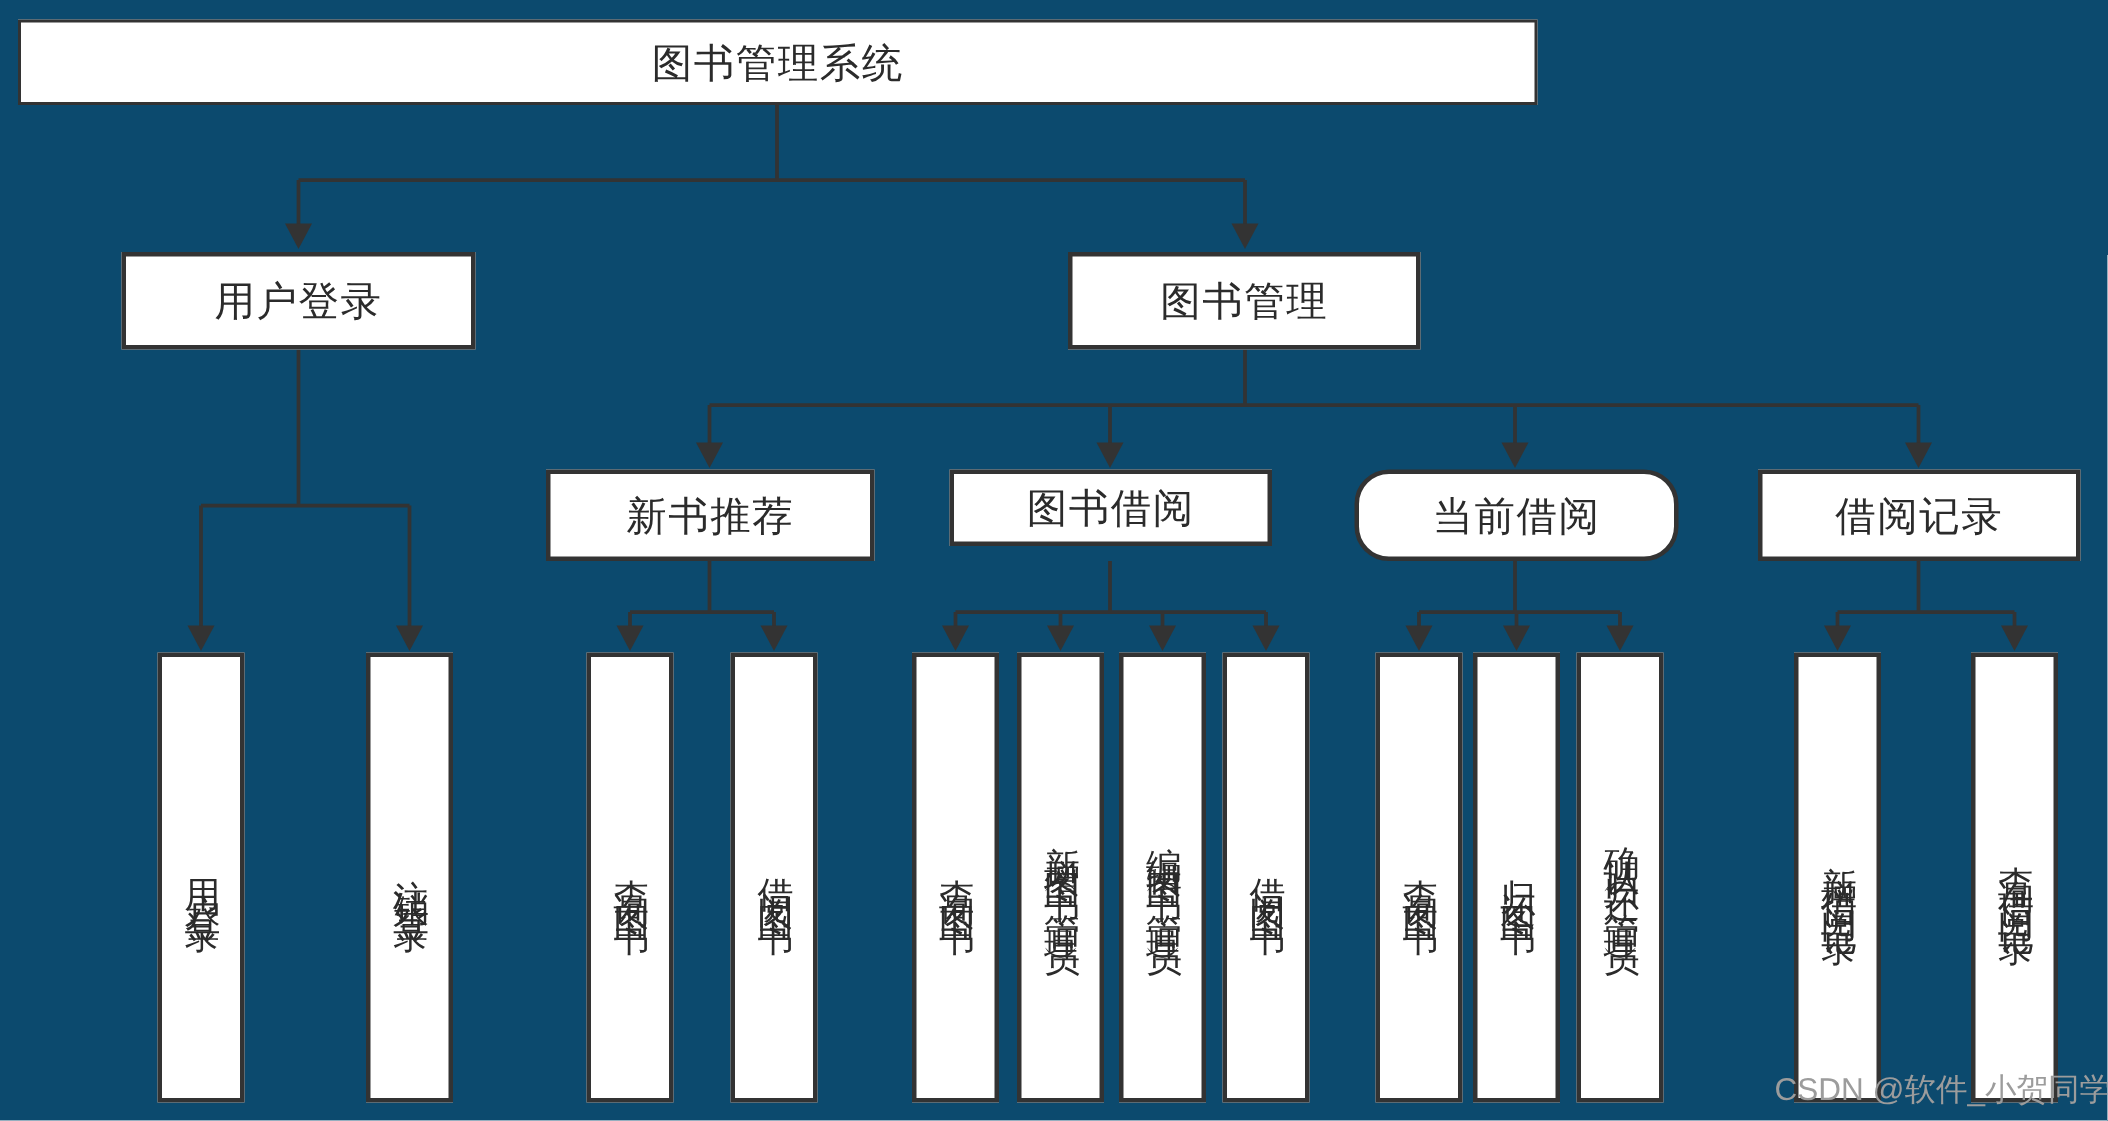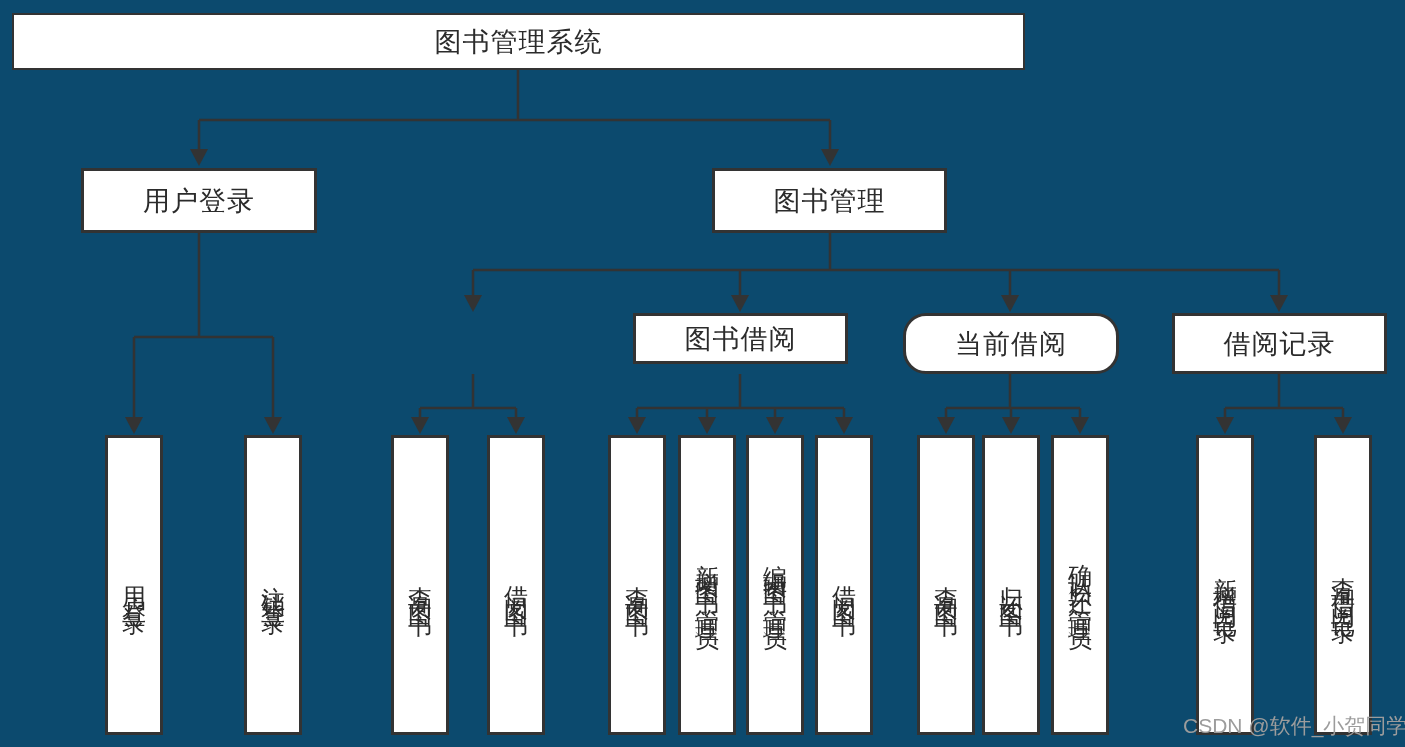--- a/index.html
+++ b/index.html
@@ -118,20 +118,23 @@
     <span>图书管理系统</span>
   </div>
 
   <div class="box hbox" style="left:81px;top:168px;width:236px;height:65px;">
     <span>用户登录</span>
   </div>
   <div class="box hbox" style="left:712px;top:168px;width:235px;height:65px;">
     <span>图书管理</span>
   </div>
 
+  <div class="box hbox" style="left:364px;top:313px;width:219px;height:61px;">
+    <span>新书推荐</span>
+  </div>
   <div class="box hbox" style="left:633px;top:313px;width:215px;height:51px;">
     <span>图书借阅</span>
   </div>
   <div class="box hbox" style="left:903px;top:313px;width:216px;height:61px;border-radius:23px;">
     <span>当前借阅</span>
   </div>
   <div class="box hbox" style="left:1172px;top:313px;width:215px;height:61px;">
     <span>借阅记录</span>
   </div>
 

